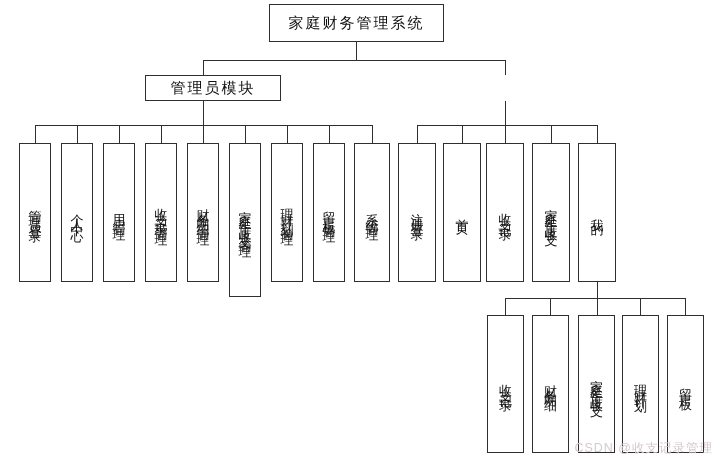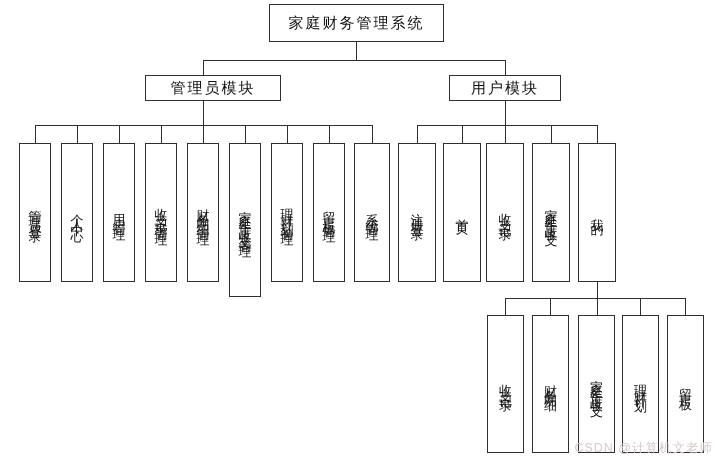--- a/index.html
+++ b/index.html
@@ -27,21 +27,20 @@
   }
 </style>
 </head>
 <body>
 
 <div id="canvas">
 
   <div class="node hbox" style="left:269px;top:4px;width:175px;height:38px">家庭财务管理系统</div>
 
   <div class="node hbox" style="left:145px;top:75px;width:136px;height:26px">管理员模块</div>
-  <div class="node hbox" style="left:449px;top:75px;width:112px;height:26px">用户模块</div>
 
   <div class="node vbox" style="left:19px;top:143px;width:32px;height:139px">
       <span>管理员登录</span>
     </div>
   <div class="node vbox" style="left:61px;top:143px;width:32px;height:139px">
       <span>个人中心</span>
     </div>
   <div class="node vbox" style="left:103px;top:143px;width:32px;height:139px">
       <span>用户管理</span>
     </div>
@@ -122,14 +121,14 @@
   <div class="line" style="left:597px;top:125px;width:1px;height:18px"></div>
 
   <div class="line" style="left:597px;top:282px;width:1px;height:16px"></div>
   <div class="line" style="left:505px;top:298px;width:181px;height:1px"></div>
   <div class="line" style="left:505px;top:298px;width:1px;height:17px"></div>
   <div class="line" style="left:550px;top:298px;width:1px;height:17px"></div>
   <div class="line" style="left:597px;top:298px;width:1px;height:17px"></div>
   <div class="line" style="left:640px;top:298px;width:1px;height:17px"></div>
   <div class="line" style="left:685px;top:298px;width:1px;height:17px"></div>
 
-  <div id="watermark">CSDN @计算机文老师</div>
+  <div id="watermark">CSDN @收支记录管理</div>
 </div>
 
 </body></html>

